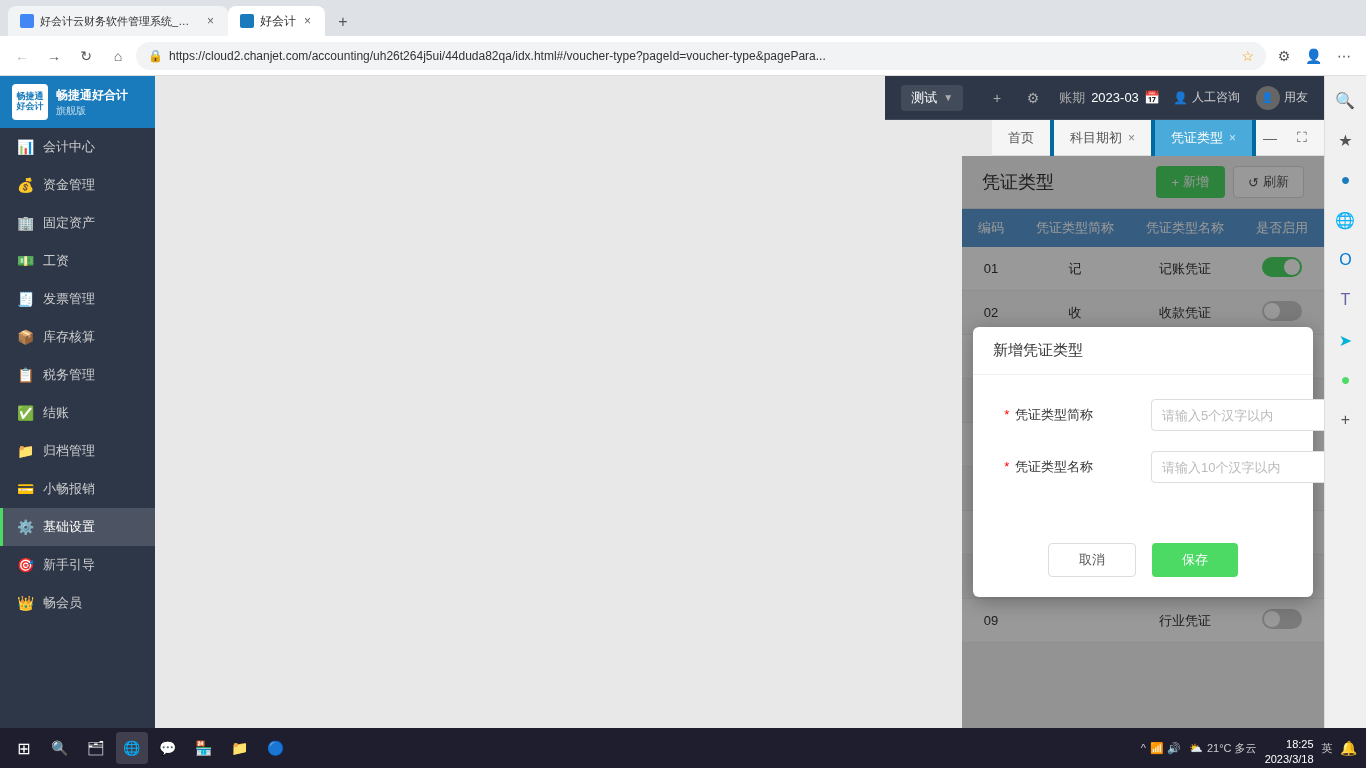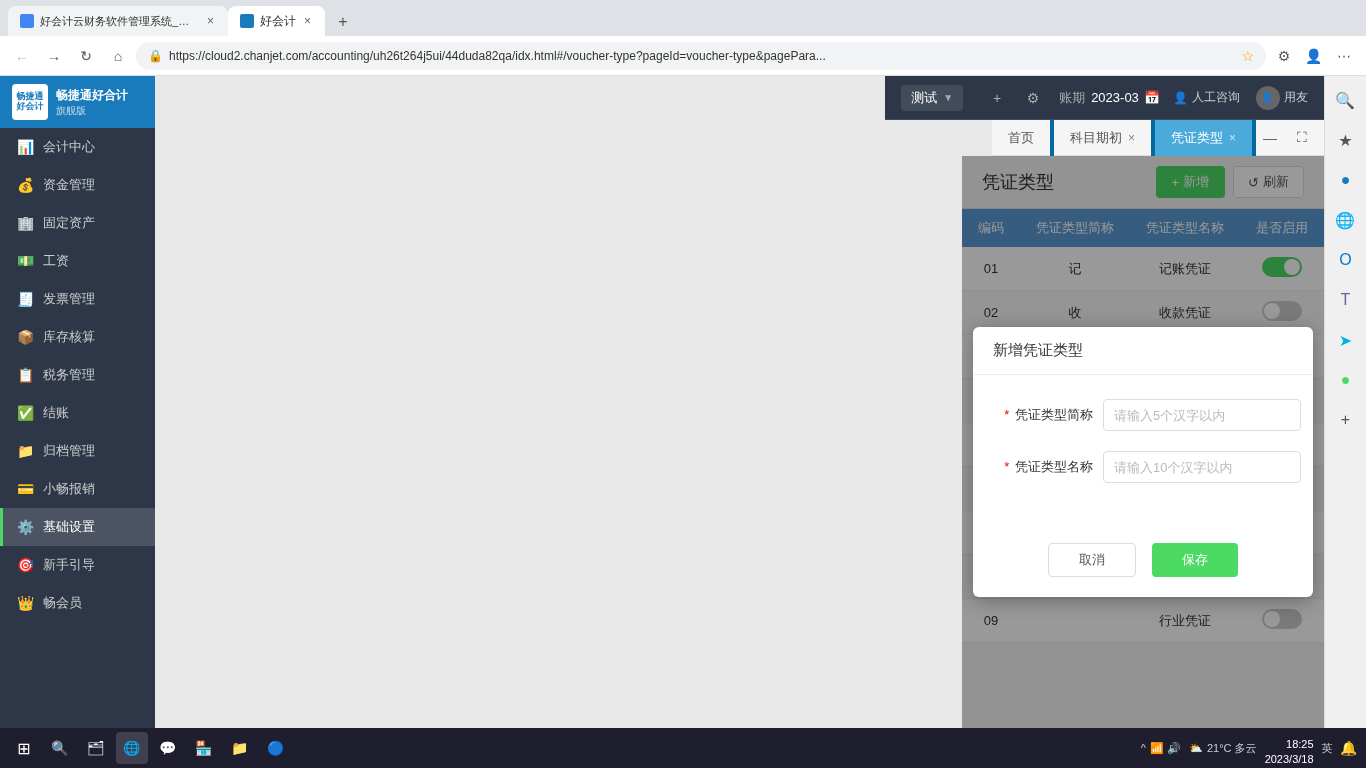--- a/index.html
+++ b/index.html
@@ -93,21 +93,21 @@
     .toggle.off .toggle-thumb { left: 2px; }
 
     
     .modal-overlay { position: absolute; top: 0; left: 0; right: 0; bottom: 0; background: rgba(0,0,0,0.4); display: flex; align-items: center; justify-content: center; z-index: 100; }
     .modal { background: #fff; border-radius: 6px; width: 340px; padding: 0; box-shadow: 0 4px 20px rgba(0,0,0,0.3); }
     .modal-header { padding: 14px 20px; font-size: 15px; color: #333; border-bottom: 1px solid #eee; }
     .modal-body { padding: 24px 30px; }
     .form-row { display: flex; align-items: center; margin-bottom: 20px; }
     .form-label { width: 100px; font-size: 13px; color: #333; text-align: right; padding-right: 10px; flex-shrink: 0; }
     .form-label .required { color: #f00; margin-right: 2px; }
-    .form-input { flex: 1; height: 32px; border: 1px solid #ddd; border-radius: 4px; padding: 0 10px; font-size: 13px; color: #4d7c0f; outline: none; }
+    .form-input { flex: 1; height: 32px; border: 1px solid #ddd; border-radius: 4px; padding: 0 10px; font-size: 13px; color: #4d7c0f; outline: none; margin-left: 48px; }
     .form-input::placeholder { color: #bbb; }
     .modal-footer { display: flex; justify-content: center; gap: 16px; padding: 16px 20px 20px; }
     .btn-cancel { background: #fff; color: #555; border: 1px solid #ddd; padding: 7px 30px; border-radius: 4px; cursor: pointer; font-size: 13px; }
     .btn-save { background: #4cd964; color: #fff; border: none; padding: 7px 30px; border-radius: 4px; cursor: pointer; font-size: 13px; }
 
     
     .right-panel { width: 42px; background: #f0f0f0; border-left: 1px solid #ddd; display: flex; flex-direction: column; align-items: center; padding: 8px 0; gap: 8px; }
     .right-panel-btn { width: 32px; height: 32px; display: flex; align-items: center; justify-content: center; border-radius: 4px; cursor: pointer; color: #555; font-size: 16px; }
 
     

